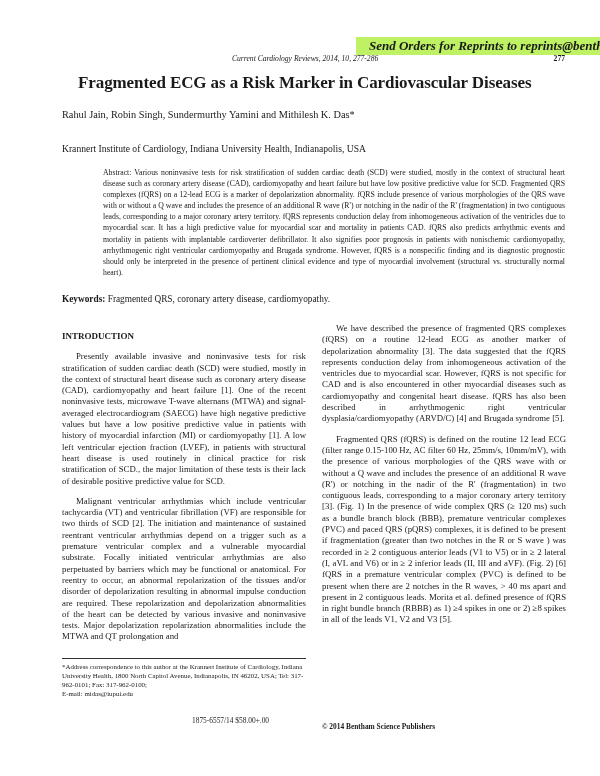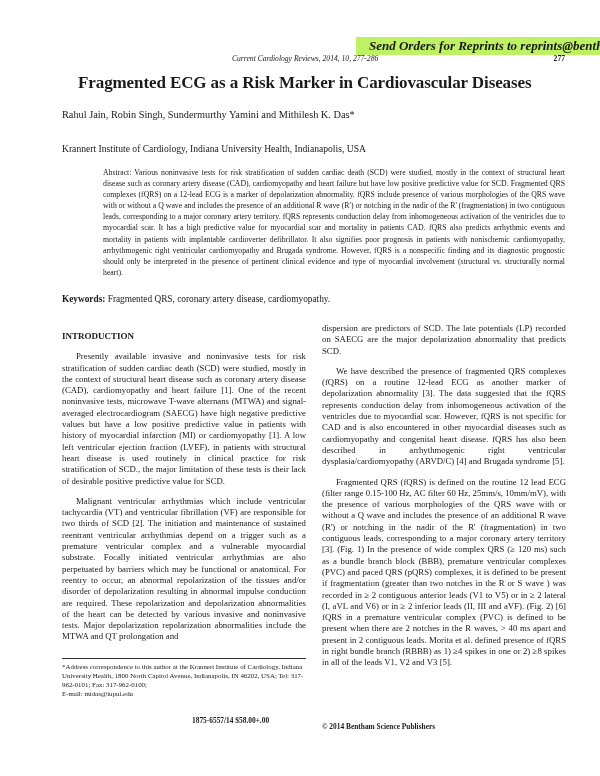--- a/index.html
+++ b/index.html
@@ -18,21 +18,21 @@
   .abstract b { font-weight:normal; }
   .keywords { left:62px; top:294px; font-size:9.3px; white-space:nowrap; }
   .col { font-size:8.75px; line-height:11.3px; text-align:justify; width:244px; }
   .col p { margin:0; text-indent:14px; }
   .col p + p { margin-top:9px; }
   .col .h { font-weight:bold; font-size:9px; text-indent:0; margin:9px 0 9px 0; }
   .left { left:62px; top:322px; }
   .right { left:322px; top:323px; }
   .footrule { left:62px; top:658px; width:244px; height:0; border-top:1.6px solid #333; }
   .footnote { left:62px; top:663px; width:244px; font-size:6.9px; line-height:8.9px; }
-  .issn { left:192px; top:716px; font-size:7.4px; font-weight:bold; white-space:nowrap; }
+  .issn { left:192px; top:716px; font-size:7.4px; font-weight:normal; white-space:nowrap; }
   .copyright { left:322px; top:716px; font-size:7.4px; font-weight:bold; white-space:nowrap;margin-top:6px; }
 </style>
 </head>
 <body>
 
 <div class="abs reprint">Send Orders for Reprints to reprints@benthamscience.net</div>
 <div class="abs journal">Current Cardiology Reviews, 2014, 10, 277-286</div>
 <div class="abs pageno">277</div>
 
 <div class="abs title">Fragmented ECG as a Risk Marker in Cardiovascular Diseases</div>
@@ -55,19 +55,18 @@
   <p>Malignant ventricular arrhythmias which include ventricular tachycardia (VT) and ventricular fibrillation (VF) are responsible for two thirds of SCD [2]. The initiation and maintenance of sustained reentrant ventricular arrhythmias depend on a trigger such as a premature ventricular complex and a vulnerable myocardial substrate. Focally initiated ventricular arrhythmias are also perpetuated by barriers which may be functional or anatomical. For reentry to occur, an abnormal repolarization of the tissues and/or disorder of depolarization resulting in abnormal impulse conduction are required. These repolarization and depolarization abnormalities of the heart can be detected by various invasive and noninvasive tests. Major depolarization repolarization abnormalities include the MTWA and QT prolongation and</p>
 </div>
 
 <div class="abs footrule"></div>
 <div class="abs footnote">
   <div>*Address correspondence to this author at the Krannert Institute of Cardiology, Indiana University Health, 1800 North Capitol Avenue, Indianapolis, IN 46202, USA; Tel: 317-962-0101; Fax: 317-962-0100;</div>
   <div>E-mail: midas@iupui.edu</div>
 </div>
 
 <div class="abs col right">
-  <p style="text-indent:0">dispersion are predictors of SCD. The late potentials (LP) recorded on SAECG are the major depolarization abnormality that predicts SCD.</p>
   <p>We have described the presence of fragmented QRS complexes (fQRS) on a routine 12-lead ECG as another marker of depolarization abnormality [3]. The data suggested that the fQRS represents conduction delay from inhomogeneous activation of the ventricles due to myocardial scar. However, fQRS is not specific for CAD and is also encountered in other myocardial diseases such as cardiomyopathy and congenital heart disease. fQRS has also been described in arrhythmogenic right ventricular dysplasia/cardiomyopathy (ARVD/C) [4] and Brugada syndrome [5].</p>
   <p>Fragmented QRS (fQRS) is defined on the routine 12 lead ECG (filter range 0.15-100 Hz, AC filter 60 Hz, 25mm/s, 10mm/mV), with the presence of various morphologies of the QRS wave with or without a Q wave and includes the presence of an additional R wave (R') or notching in the nadir of the R' (fragmentation) in two contiguous leads, corresponding to a major coronary artery territory [3]. (Fig. 1) In the presence of wide complex QRS (≥ 120 ms) such as a bundle branch block (BBB), premature ventricular complexes (PVC) and paced QRS (pQRS) complexes, it is defined to be present if fragmentation (greater than two notches in the R or S wave ) was recorded in ≥ 2 contiguous anterior leads (V1 to V5) or in ≥ 2 lateral (I, aVL and V6) or in ≥ 2 inferior leads (II, III and aVF). (Fig. 2) [6] fQRS in a premature ventricular complex (PVC) is defined to be present when there are 2 notches in the R waves, &gt; 40 ms apart and present in 2 contiguous leads. Morita et al. defined presence of fQRS in right bundle branch (RBBB) as 1) ≥4 spikes in one or 2) ≥8 spikes in all of the leads V1, V2 and V3 [5].</p>
 </div>
 
 <div class="abs issn">1875-6557/14 $58.00+.00</div>
 <div class="abs copyright">© 2014 Bentham Science Publishers</div>
 
 </body></html>

